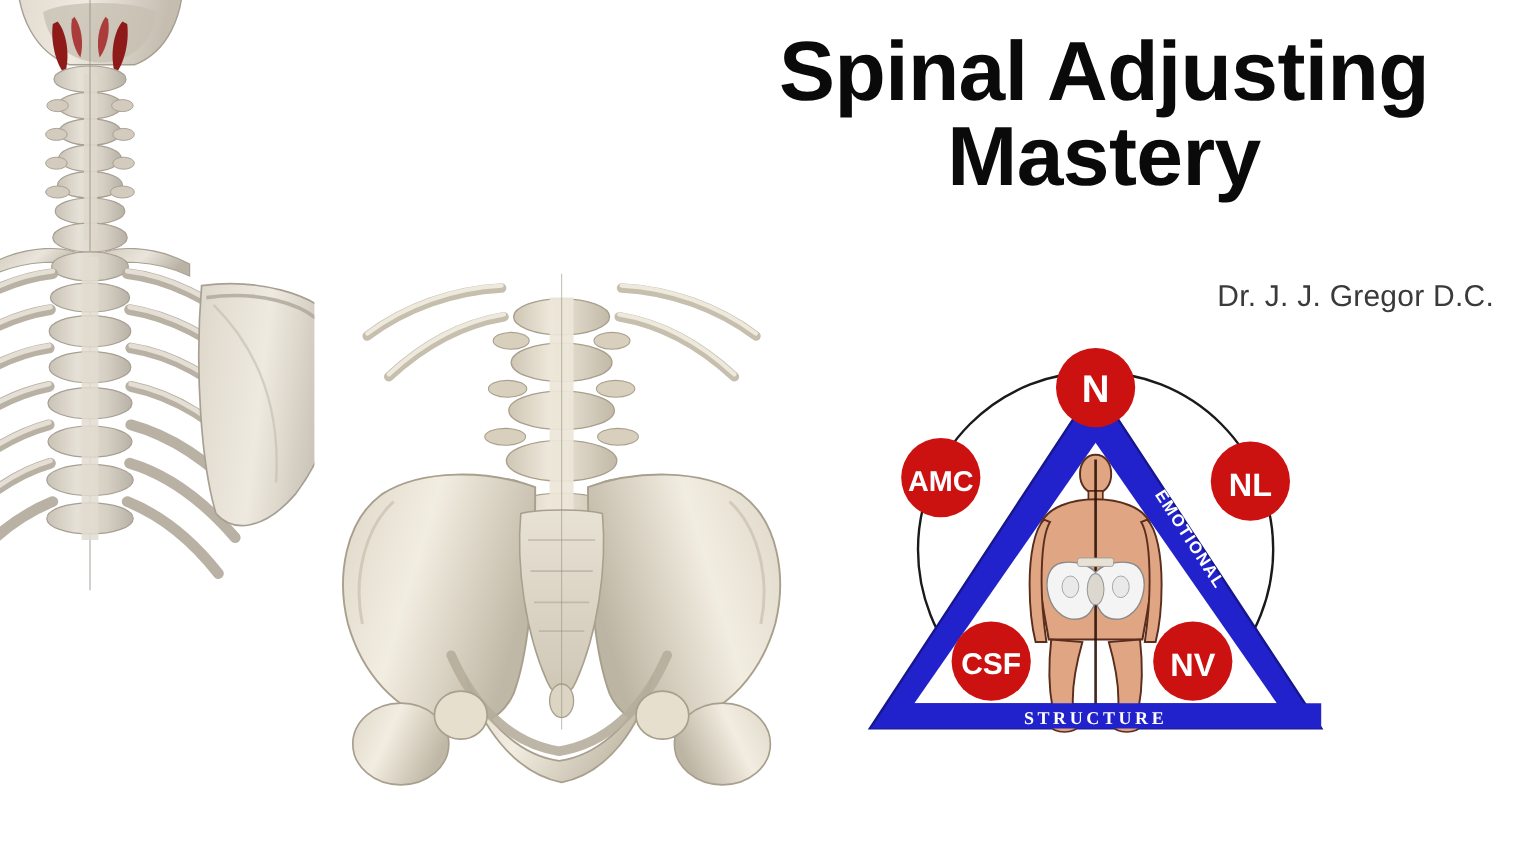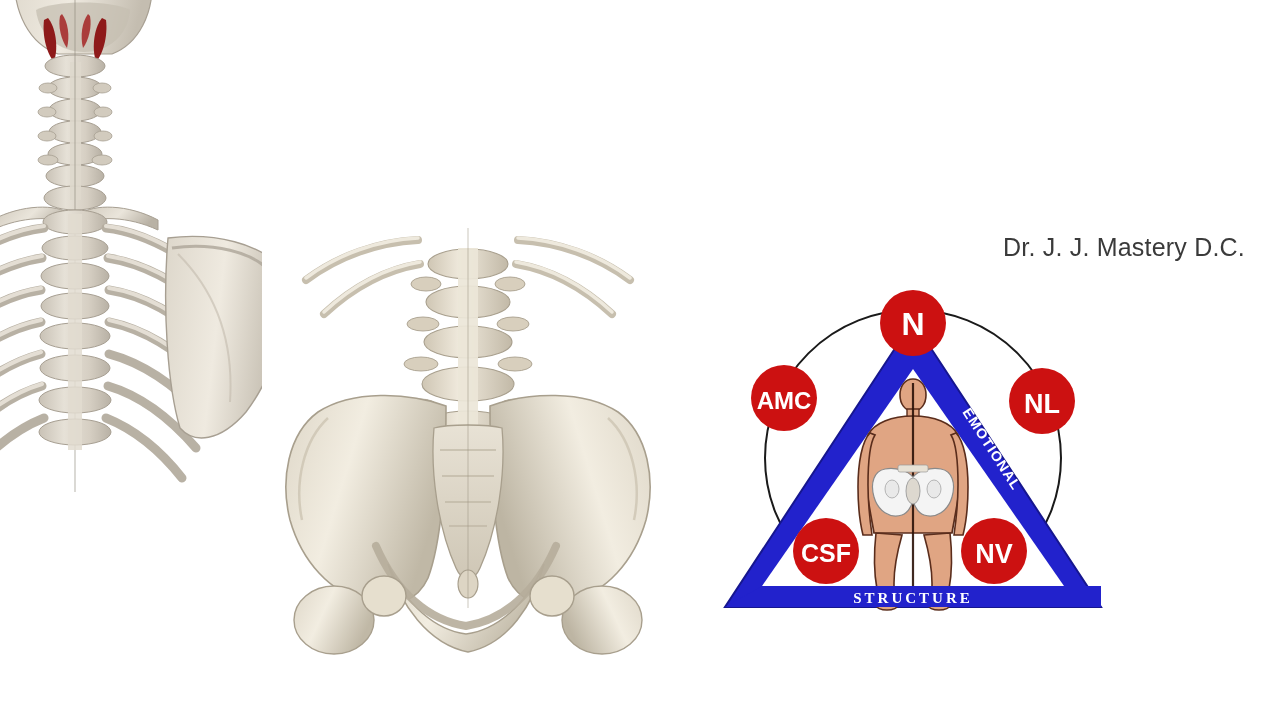--- a/index.html
+++ b/index.html
@@ -401,16 +401,20 @@
         <text class="node-label" x="104" y="279" font-size="25" text-anchor="middle">CSF</text>
       </g>
       <g>
         <circle cx="272" cy="268" r="33" fill="#cc1111"></circle>
         <text class="node-label" x="272" y="280" font-size="27" text-anchor="middle">NV</text>
       </g>
 
     </svg>
   </div>
 
-
-  <div class="byline">Dr. J. J. Mastery D.C.</div>
+  <div class="title-block">
+    <h1 class="slide-title">Spinal Adjusting
+Mastery</h1>
+  </div>
+
+  <div class="byline">Dr. J. J. Gregor D.C.</div>
 
 </div>
 
 </body></html>

